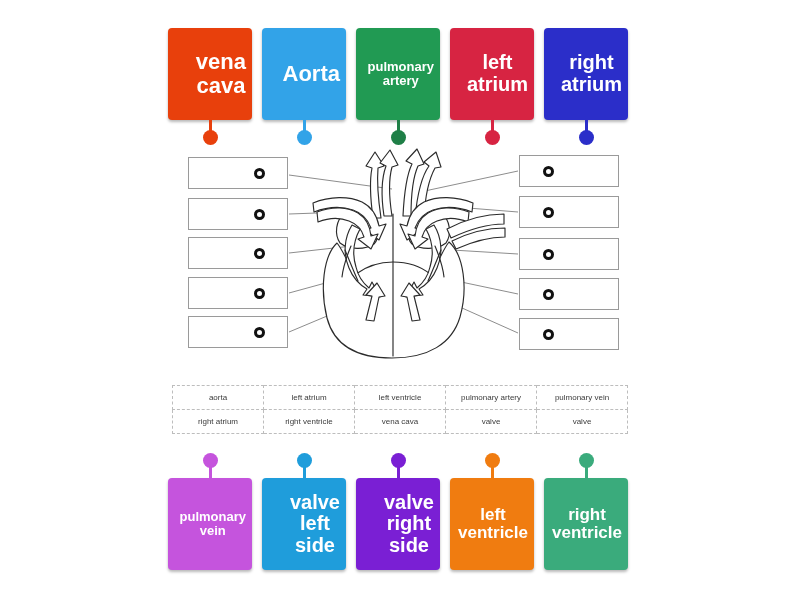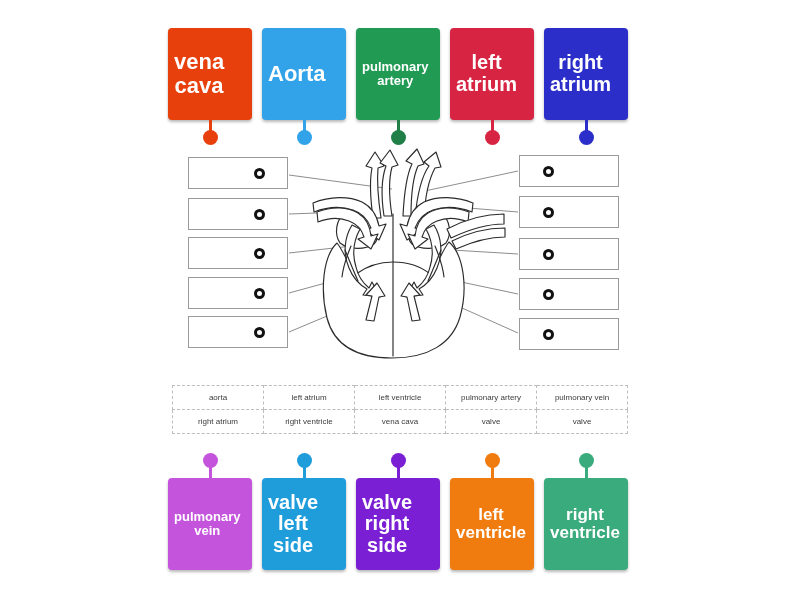--- a/index.html
+++ b/index.html
@@ -13,21 +13,21 @@
   }
   #stage{position:relative;width:800px;height:600px;}
 
   
   .card{
     position:absolute;
     border-radius:4px;
     box-shadow:0 2px 3px rgba(0,0,0,.28);
     display:flex;
     align-items:center;
-    justify-content:flex-start;
+    justify-content:flex-end;
     text-align:center;
     color:#ffffff;
     font-weight:bold;
     line-height:1.08;
     padding:4px 6px;
     box-sizing:border-box;
     cursor:move;
     user-select:none;
   }
   .card-label{pointer-events:none;white-space:pre-line;}

